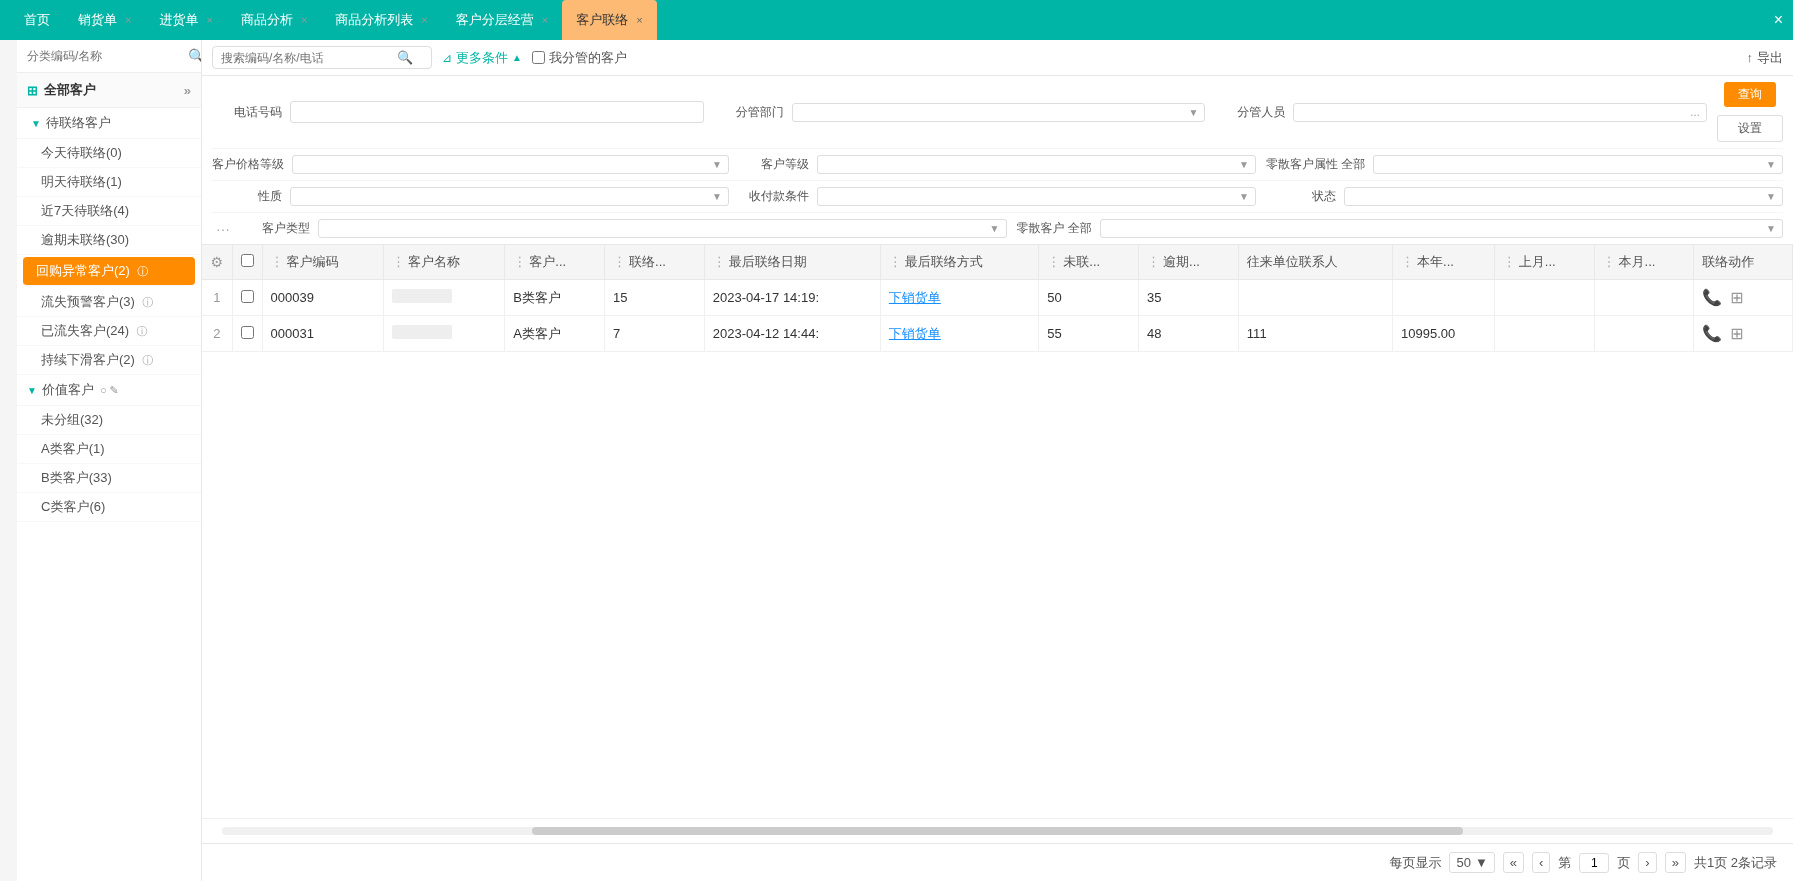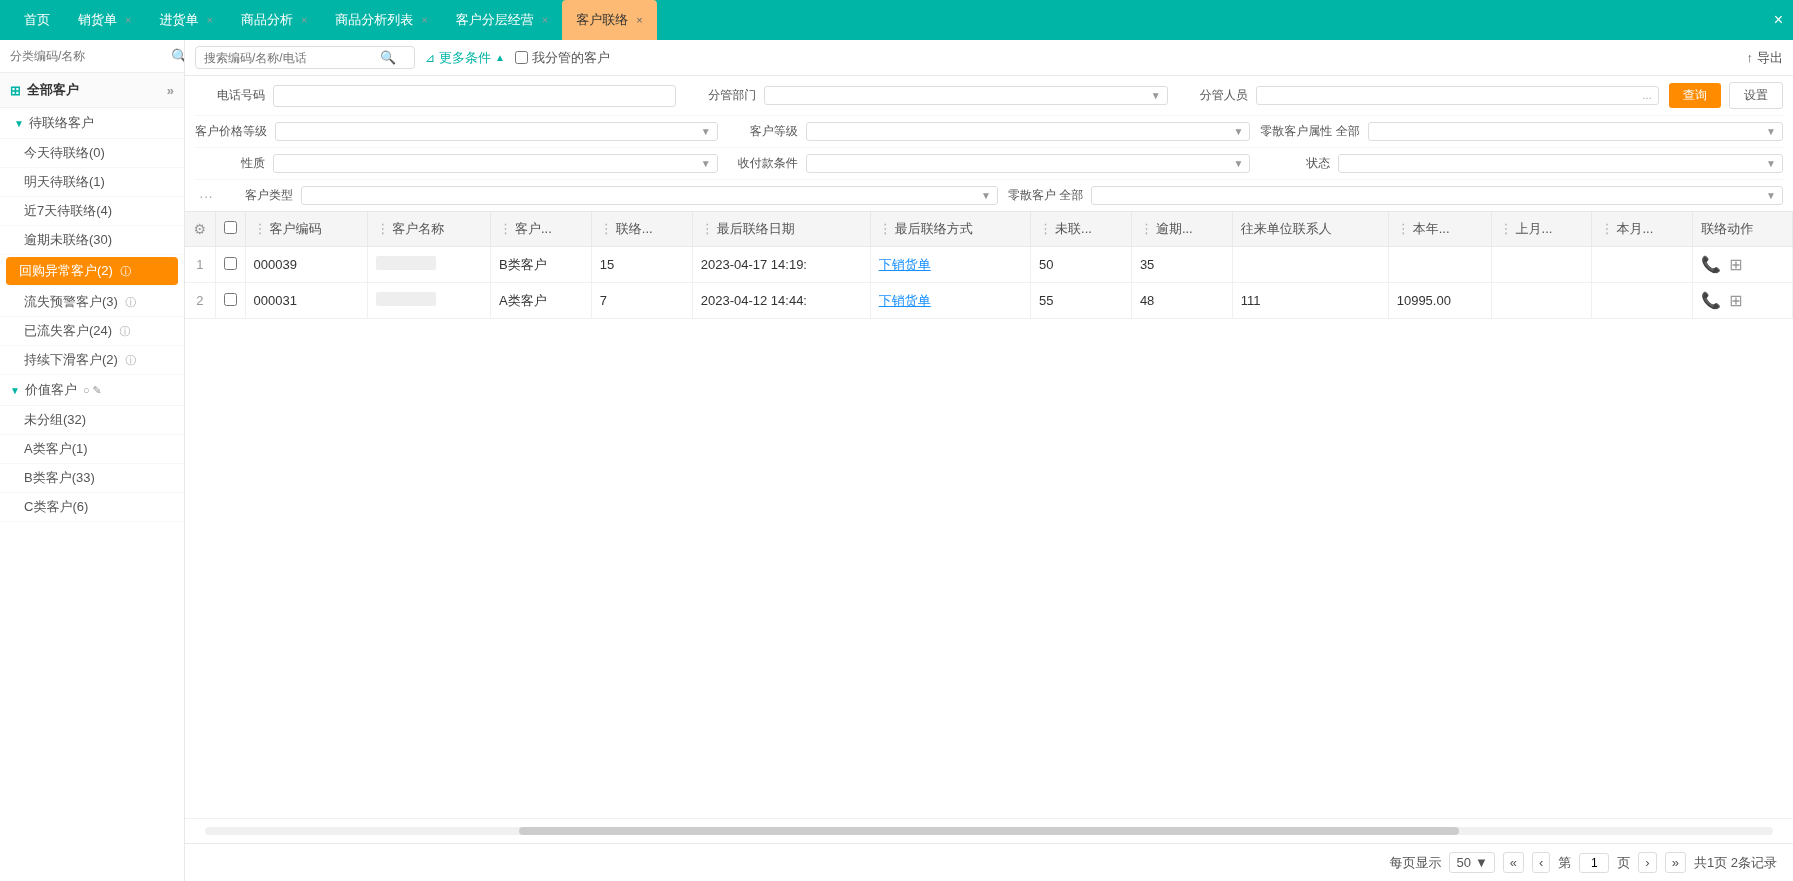--- a/index.html
+++ b/index.html
@@ -25,21 +25,21 @@
       position: absolute; right: 10px; top: 50%; transform: translateY(-50%);
       color: white; cursor: pointer; font-size: 16px;
     }
 
     
     .main-layout { display: flex; height: calc(881px - 40px); }
 
     
     .sidebar {
       width: 185px; background: white; border-right: 1px solid #e8e8e8;
-      overflow-y: auto; flex-shrink: 0; position: relative;
+      overflow-y: auto; flex-shrink: 0; position: relative; margin-left: 17px;
     }
     .sidebar-search {
       display: flex; align-items: center; padding: 8px 10px; border-bottom: 1px solid #eee;
       gap: 6px;
     }
     .sidebar-search input {
       flex: 1; border: none; outline: none; font-size: 12px; color: #666;
     }
     .sidebar-search .search-icon { color: #999; font-size: 14px; cursor: pointer; }
     .sidebar-section-title {
@@ -111,28 +111,28 @@
     }
     .filter-input {
       flex: 1; border: 1px solid #ddd; border-radius: 3px; padding: 3px 6px;
       font-size: 12px; color: #666; min-width: 0;
     }
     .filter-select {
       flex: 1; display: flex; align-items: center; border: 1px solid #ddd; border-radius: 3px;
       padding: 3px 6px; font-size: 12px; color: #666; cursor: pointer; min-width: 0;
     }
     .filter-select .caret { margin-left: auto; color: #999; font-size: 10px; }
-    .filter-btn-group { display: flex; gap: 8px; align-items: center; }
+    .filter-btn-group { display: flex; gap: 8px; align-items: center; flex-direction: column; }
     .btn-query {
       background: #ff8c00; color: white; border: none; border-radius: 3px;
       padding: 4px 14px; font-size: 12px; cursor: pointer;
     }
     .btn-settings {
       background: white; color: #555; border: 1px solid #ddd; border-radius: 3px;
-      padding: 4px 14px; font-size: 12px; cursor: pointer;
+      padding: 4px 20px; font-size: 12px; cursor: pointer;
     }
     .filter-dots { color: #aaa; cursor: pointer; font-size: 14px; margin-left: 4px; }
 
     
     .table-area {
       flex: 1; background: white; margin: 0; overflow: auto; position: relative;
     }
     table {
       width: 100%; border-collapse: collapse; font-size: 12px;
     }

